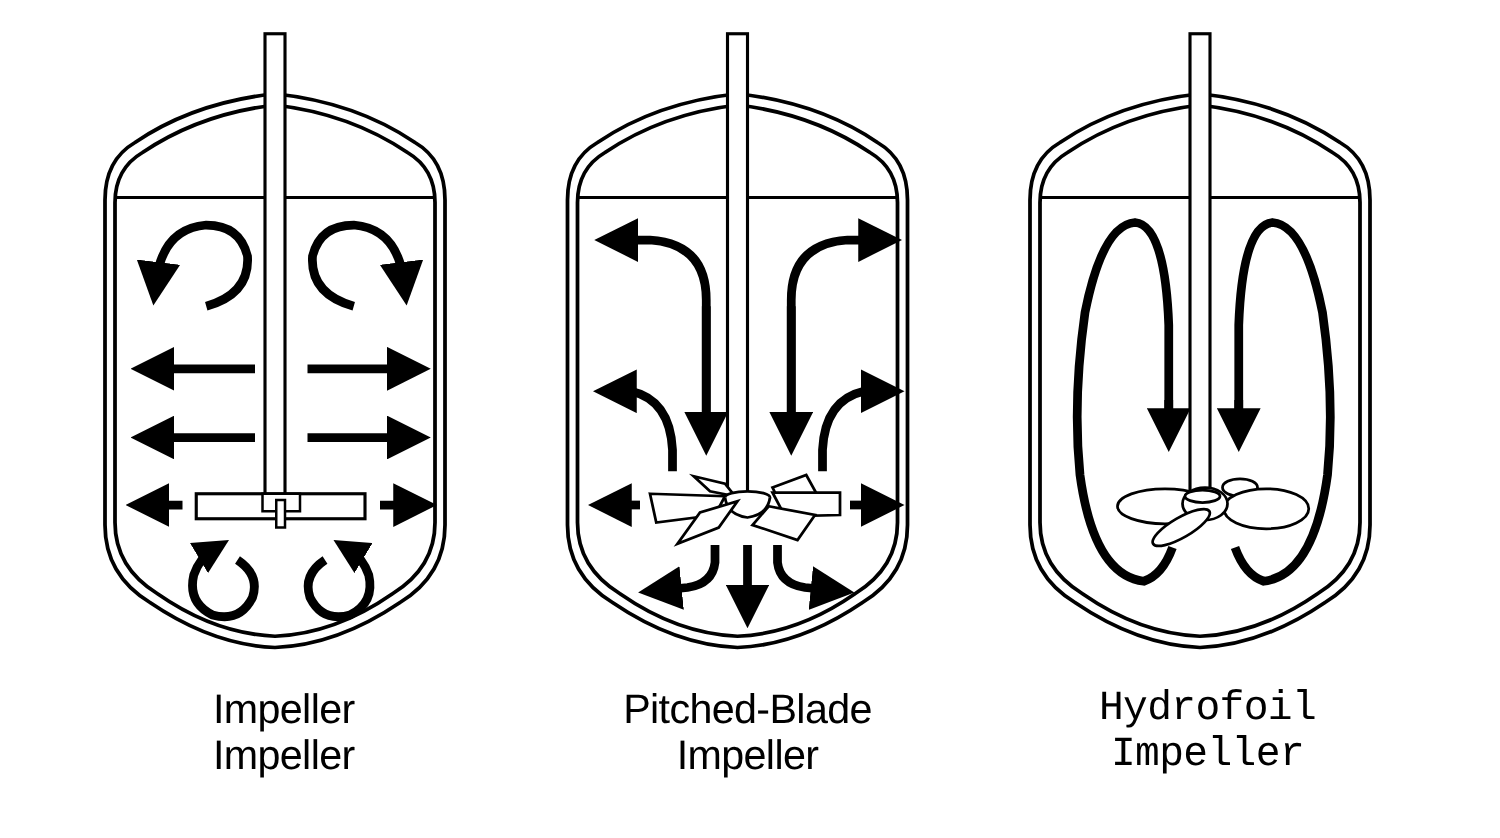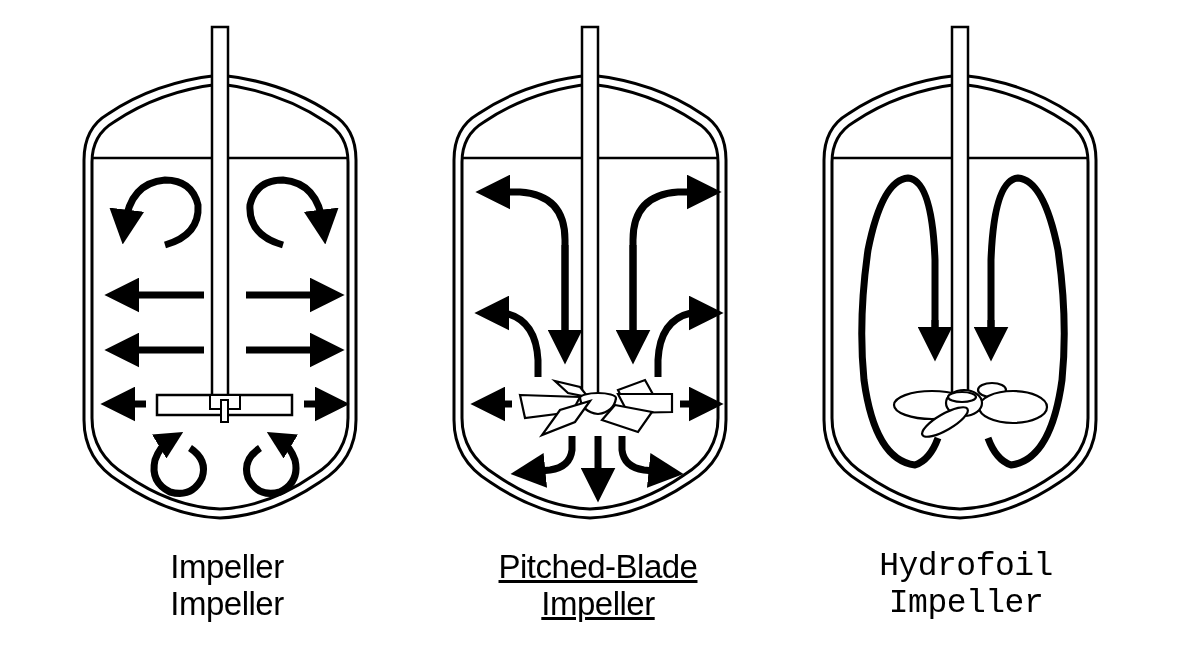--- a/index.html
+++ b/index.html
@@ -100,20 +100,20 @@
       <ellipse cx="142" cy="377" rx="14" ry="5"></ellipse>
       <ellipse cx="125" cy="402" rx="26" ry="8" transform="rotate(-30 125 402)"></ellipse>
     </g>
   </g>
 </svg>
 
 <div class="label" style="left:77px; top:548px;">
   <span>Impeller</span>
   <span>Impeller</span>
 </div>
-<div class="label" style="left:448px; top:548px;text-decoration:underline;">
+<div class="label" style="left:448px; top:548px;">
   <span>Pitched-Blade</span>
   <span>Impeller</span>
 </div>
 <div class="label" style="left:816px; top:548px;font-family:Liberation Mono, monospace;">
   <span>Hydrofoil</span>
   <span>Impeller</span>
 </div>
 
 </body></html>

